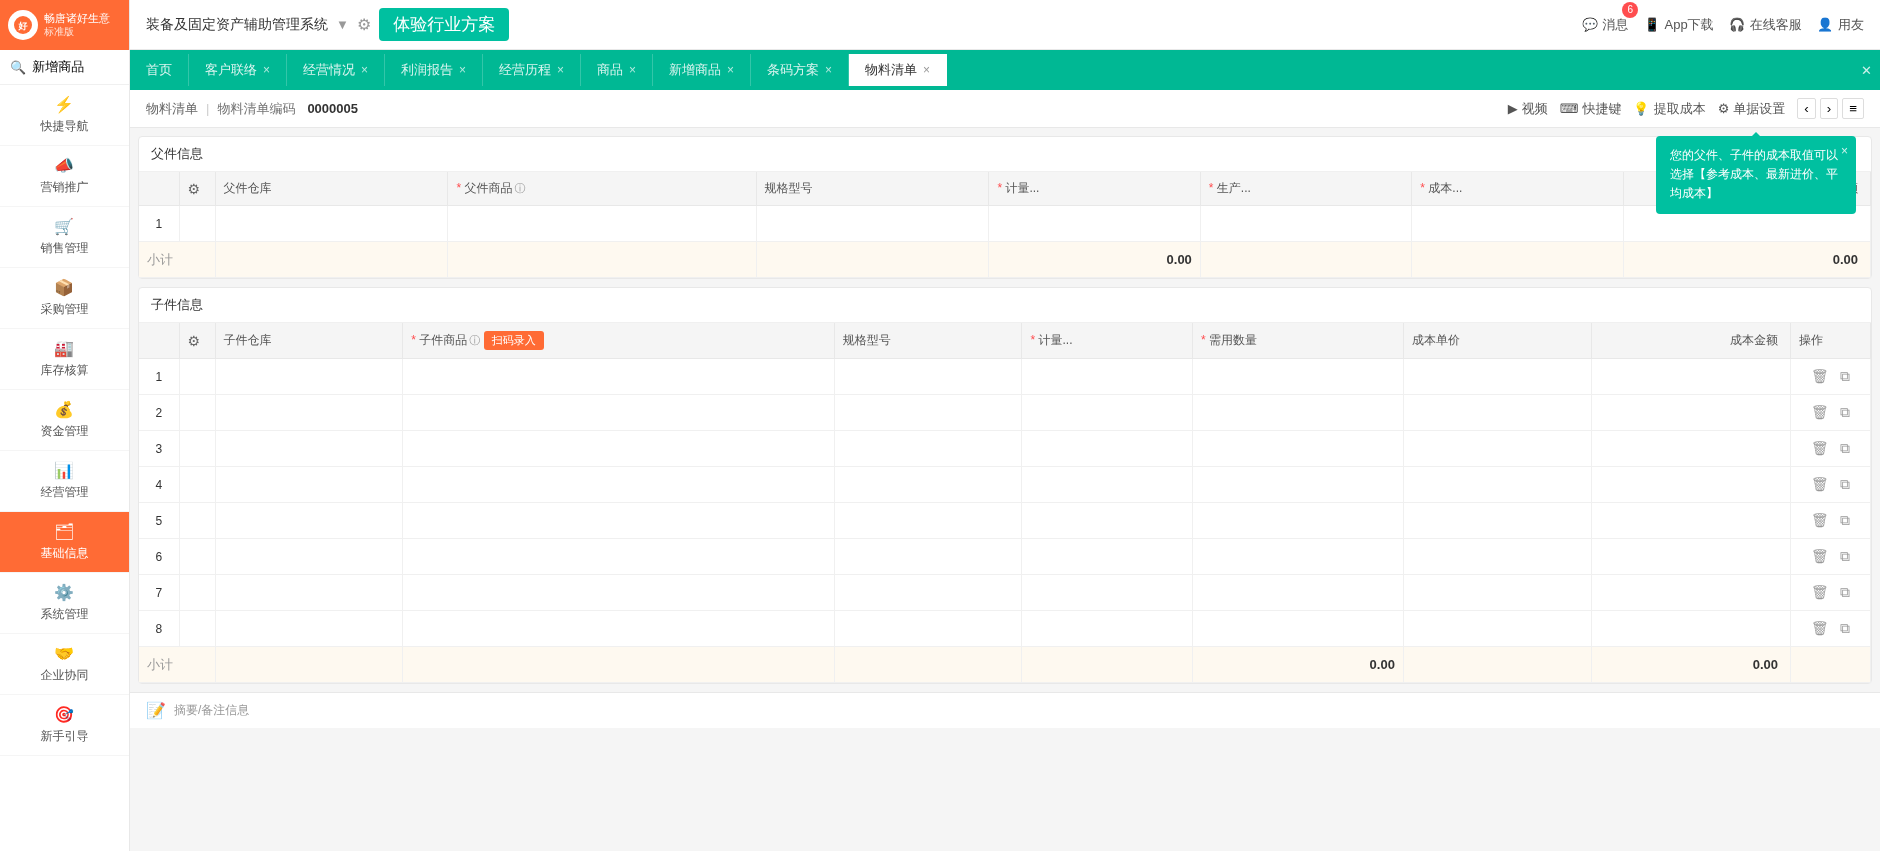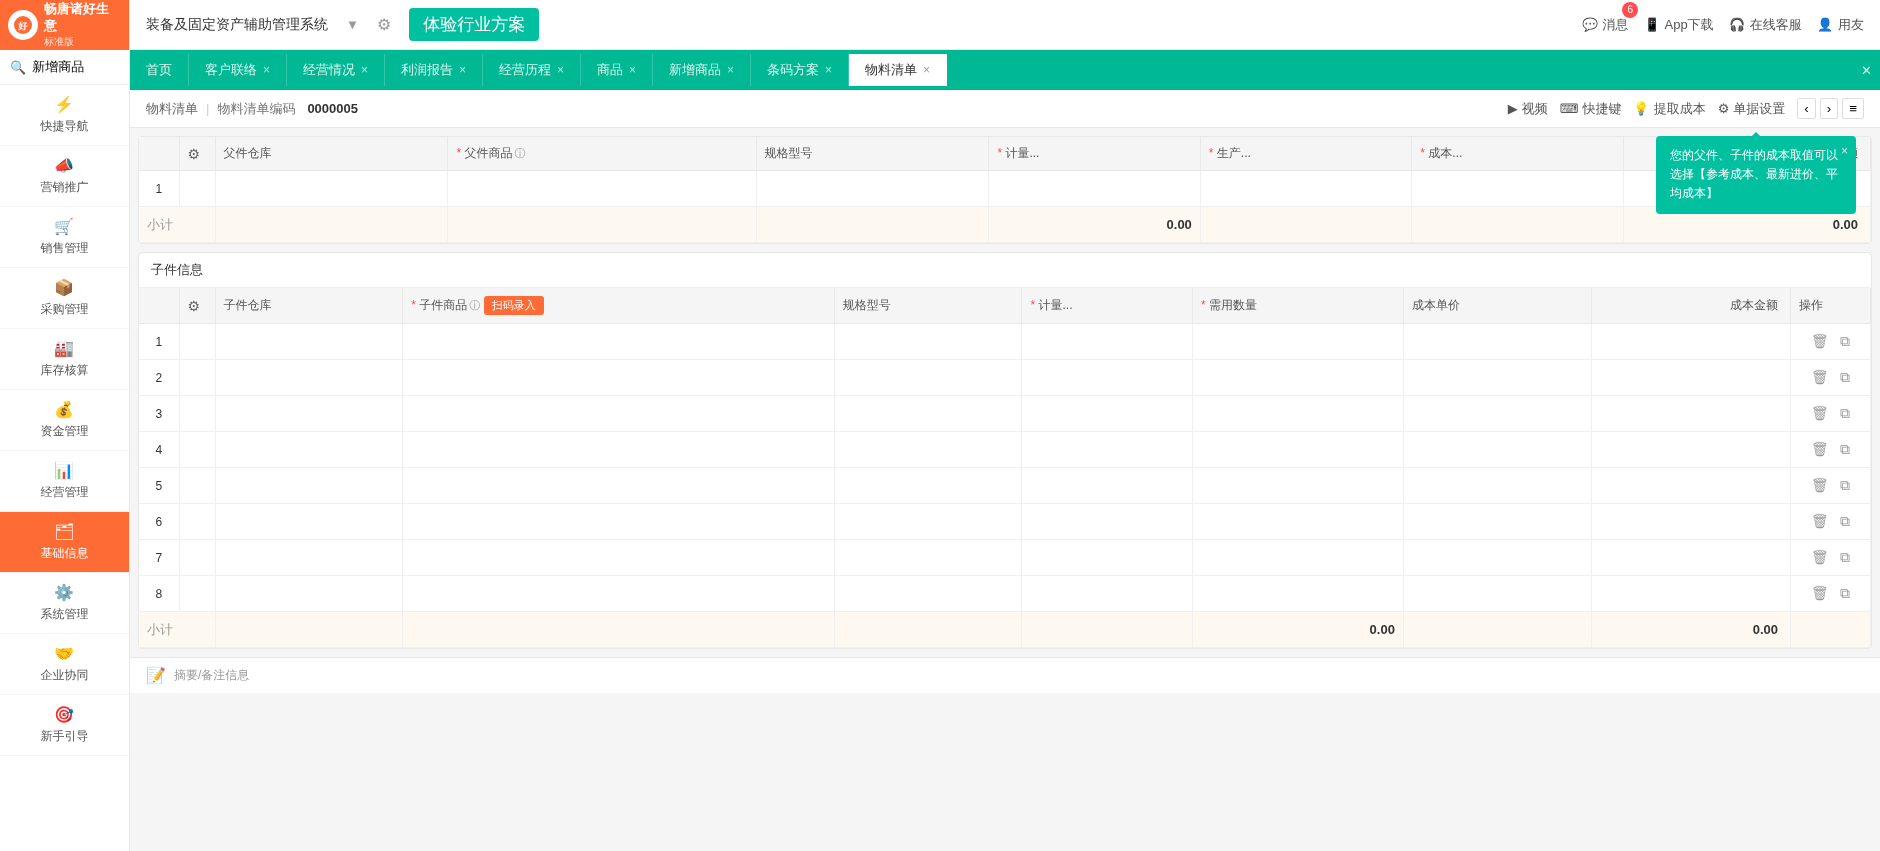--- a/index.html
+++ b/index.html
@@ -27,21 +27,21 @@
     .sidebar-logo-icon {
       width: 30px;
       height: 30px;
       background: #fff;
       border-radius: 50%;
       display: flex;
       align-items: center;
       justify-content: center;
       flex-shrink: 0;
     }
-    .sidebar-logo-text { font-size: 13px; font-weight: bold; line-height: 1.3; }
+    .sidebar-logo-text { font-size: 11px; font-weight: normal; line-height: 1.3; }
     .sidebar-logo-sub { font-size: 10px; color: rgba(255,255,255,0.8); }
     .sidebar-search {
       display: flex;
       align-items: center;
       padding: 8px 10px;
       gap: 6px;
       border-bottom: 1px solid #f0f0f0;
       cursor: pointer;
     }
     .sidebar-nav { flex: 1; overflow-y: auto; }
@@ -72,21 +72,21 @@
     .topbar {
       background: #fff;
       height: 50px;
       display: flex;
       align-items: center;
       padding: 0 16px;
       border-bottom: 1px solid #e8e8e8;
       justify-content: space-between;
       flex-shrink: 0;
     }
-    .topbar-left { display: flex; align-items: center; gap: 18px; }
+    .topbar-left { display: flex; align-items: center; gap: 8px; }
     .system-title { font-size: 14px; color: #333; font-weight: 500; }
     .topbar-btn {
       background: #00c0a0;
       color: #fff;
       border: none;
       padding: 5px 14px;
       border-radius: 4px;
       cursor: pointer;
       font-size: 17px;
     }
@@ -418,20 +418,21 @@
         </div>
       </div>
     </div>
 
     <div class="tooltip-box" style="position:fixed;top:136px;right:24px;">
       <span class="tooltip-close">×</span>
       <span>您的父件、子件的成本取值可以选择【参考成本、最新进价、平均成本】</span>
     </div>
 
     <div class="section">
+      <div class="section-title">父件信息</div>
       <table class="data-table">
         <thead>
           <tr>
             <th class="col-num"></th>
             <th class="col-settings">
               <span class="th-settings-icon">⚙</span>
             </th>
             <th>父件仓库</th>
             <th><span class="required">*</span> 父件商品<span class="info-badge">ⓘ</span></th>
             <th>规格型号</th>

